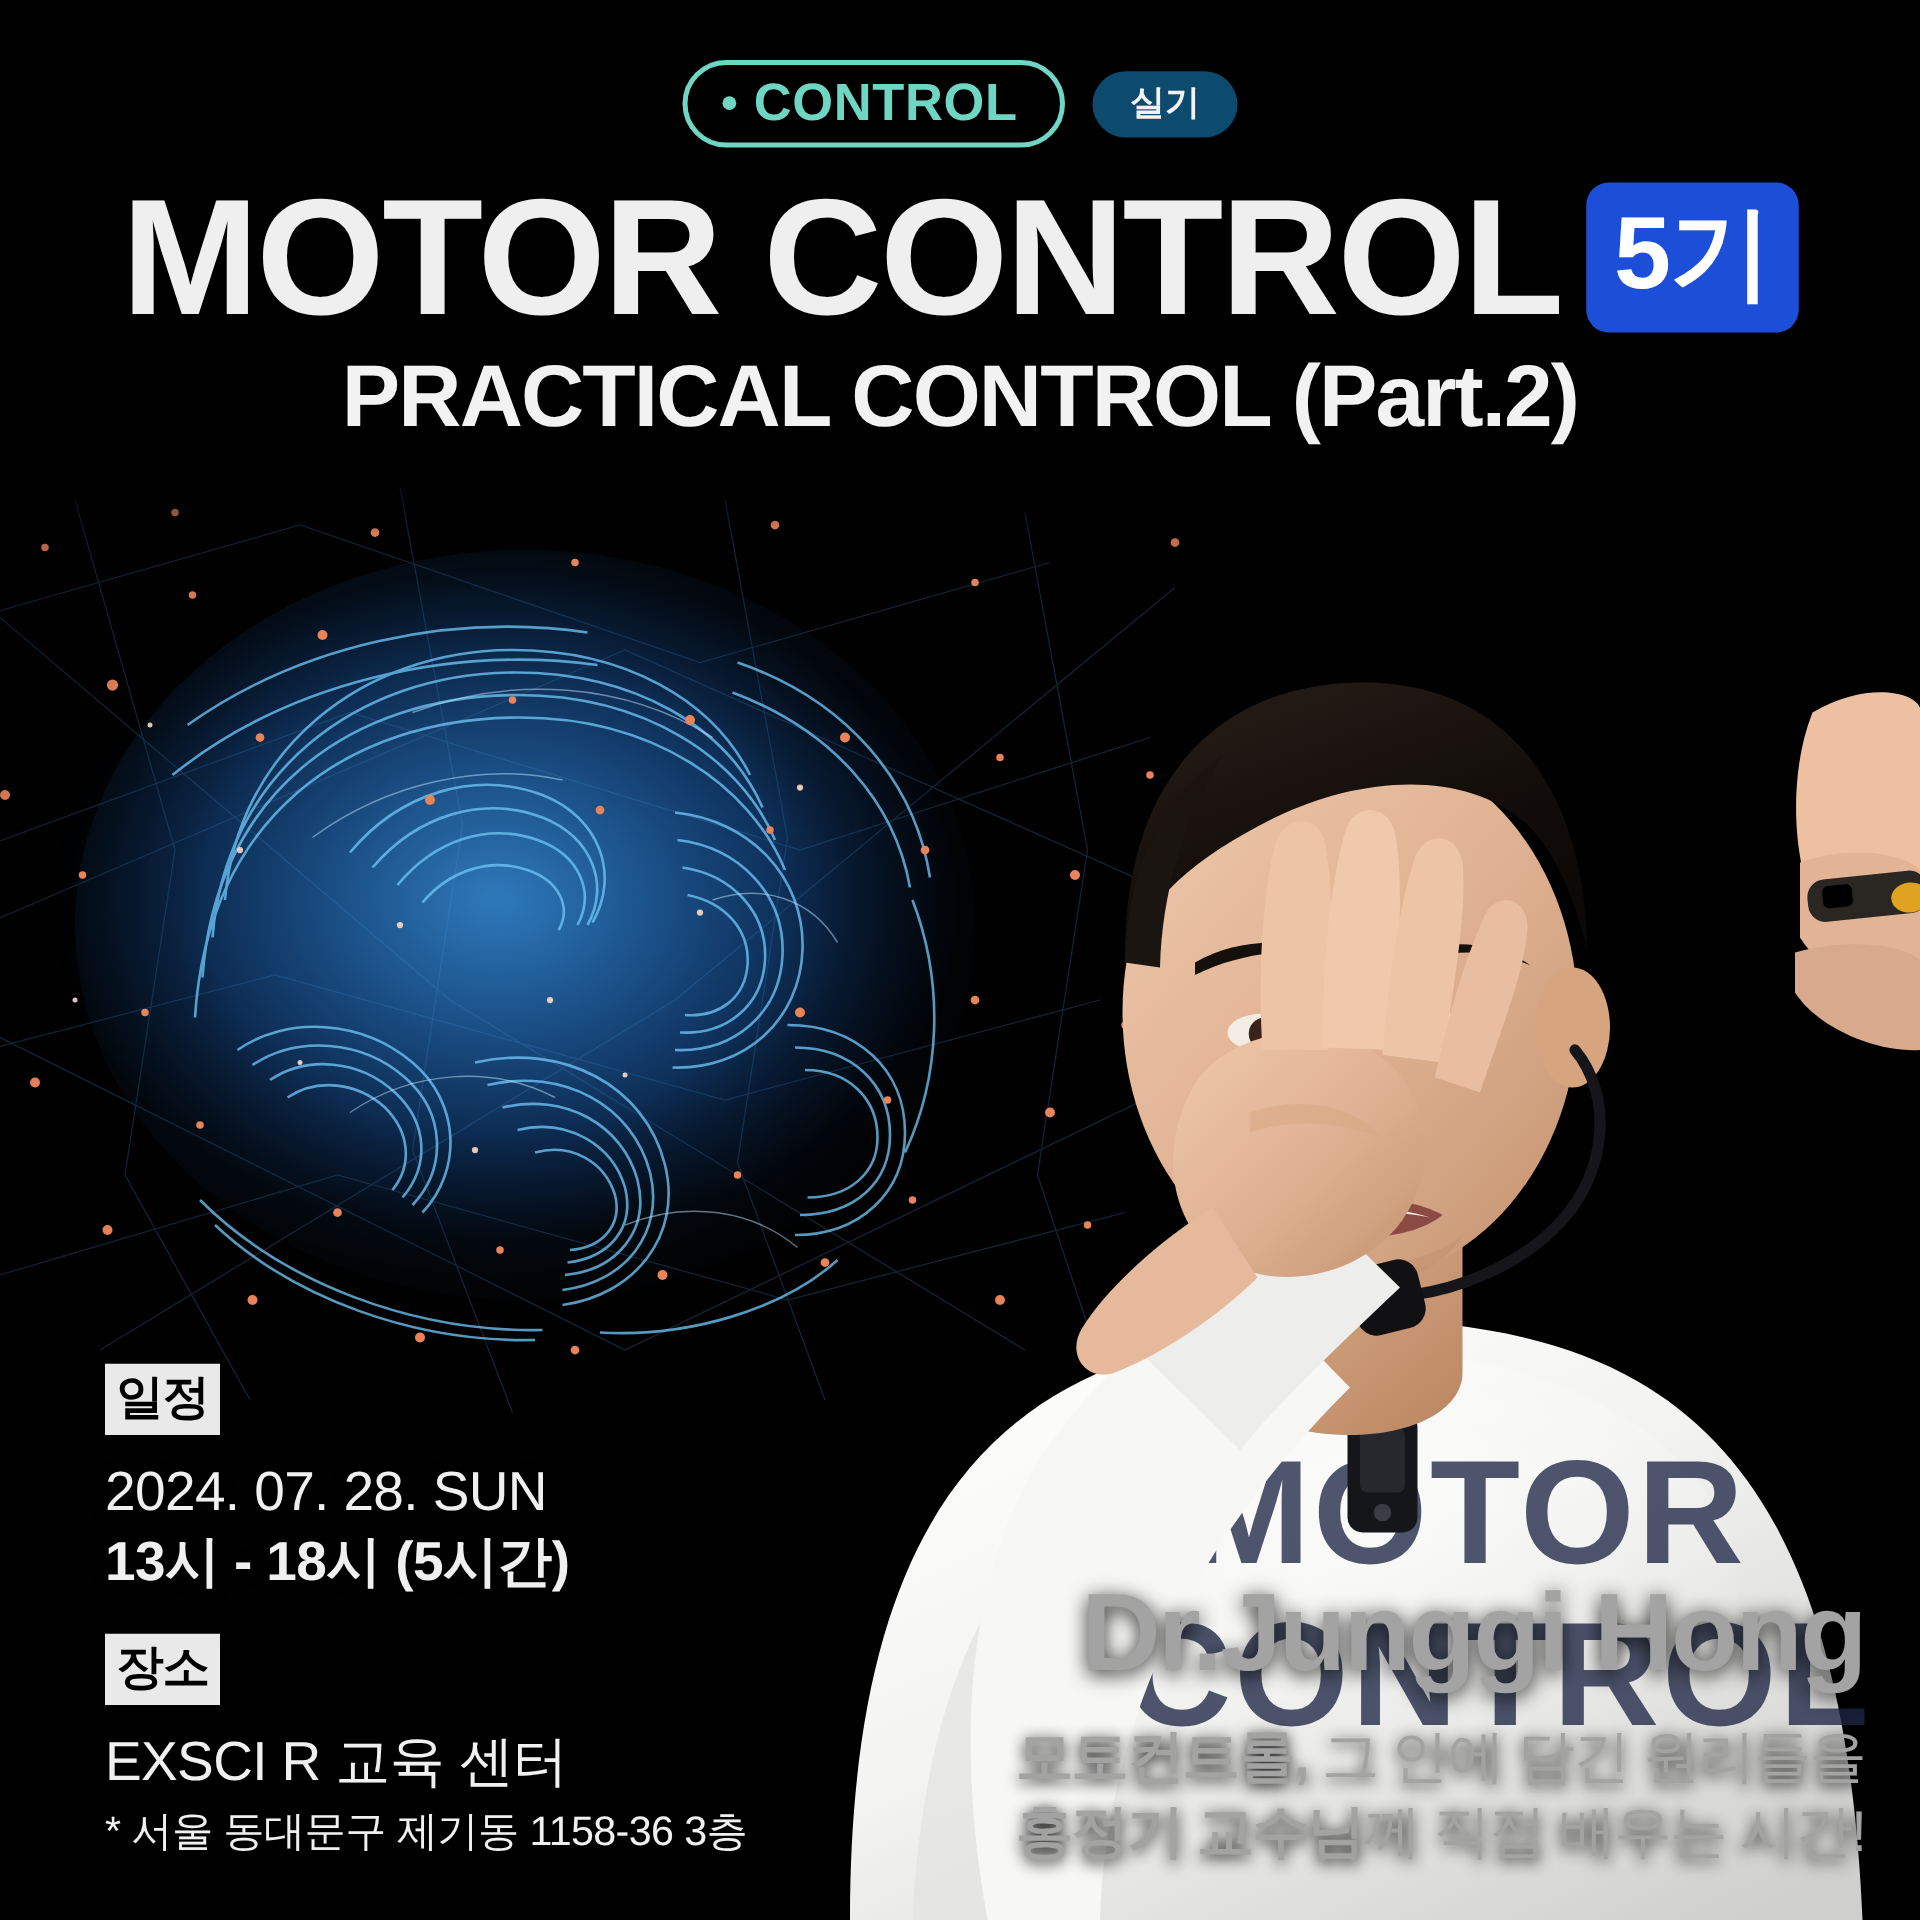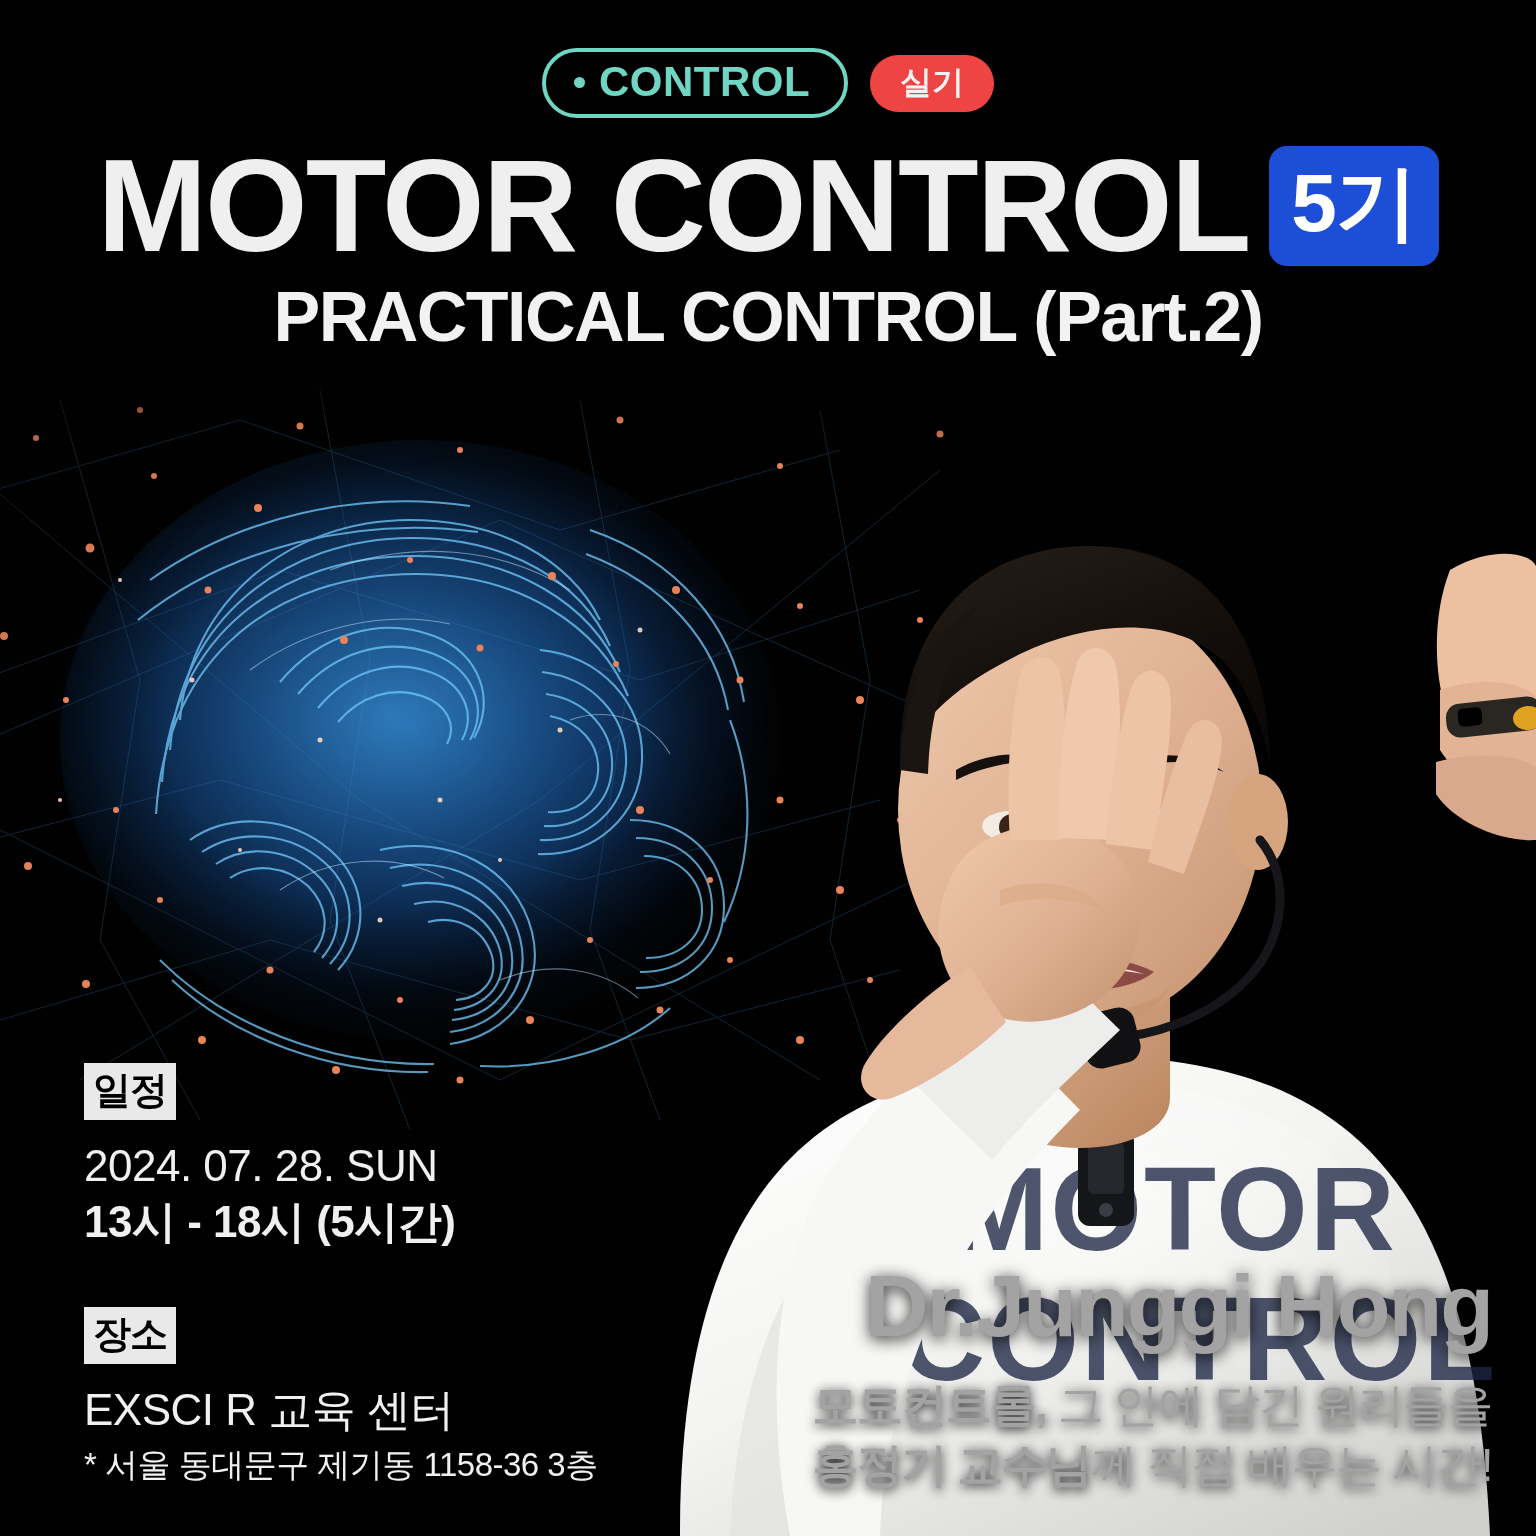--- a/index.html
+++ b/index.html
@@ -119,25 +119,25 @@
     line-height: 1;
   }
   .badge-dot {
     width: 11px;
     height: 11px;
     border-radius: 50%;
     background: #6fd6c4;
     flex: none;
   }
   .badge-practical {
-    background: #ef4444;
+    background: #0c4a6e;
     border-radius: 999px;
     padding: 11px 30px 14px;
     color: #f2f2f2;
-    font-size: 32px;
+    font-size: 28px;
     font-weight: bold;
     line-height: 1;
   }
 
   
   .title-row {
     position: absolute;
     left: 0; right: 0;
     top: 140px;
     display: flex;
@@ -179,21 +179,21 @@
   }
 
   
   .info {
     position: absolute;
     left: 84px;
     bottom: 36px;
     z-index: 30;
     color: #f0f0f0;
   }
-  .info-block { margin-bottom: 56px; }
+  .info-block { margin-bottom: 28px; }
   .info-block:last-child { margin-bottom: 13px; }
   .chip {
     display: inline-block;
     background: #e9e9e9;
     color: #000;
     font-size: 38px;
     font-weight: bold;
     line-height: 1;
     padding: 8px 9px 11px;
     margin-bottom: 18px;

